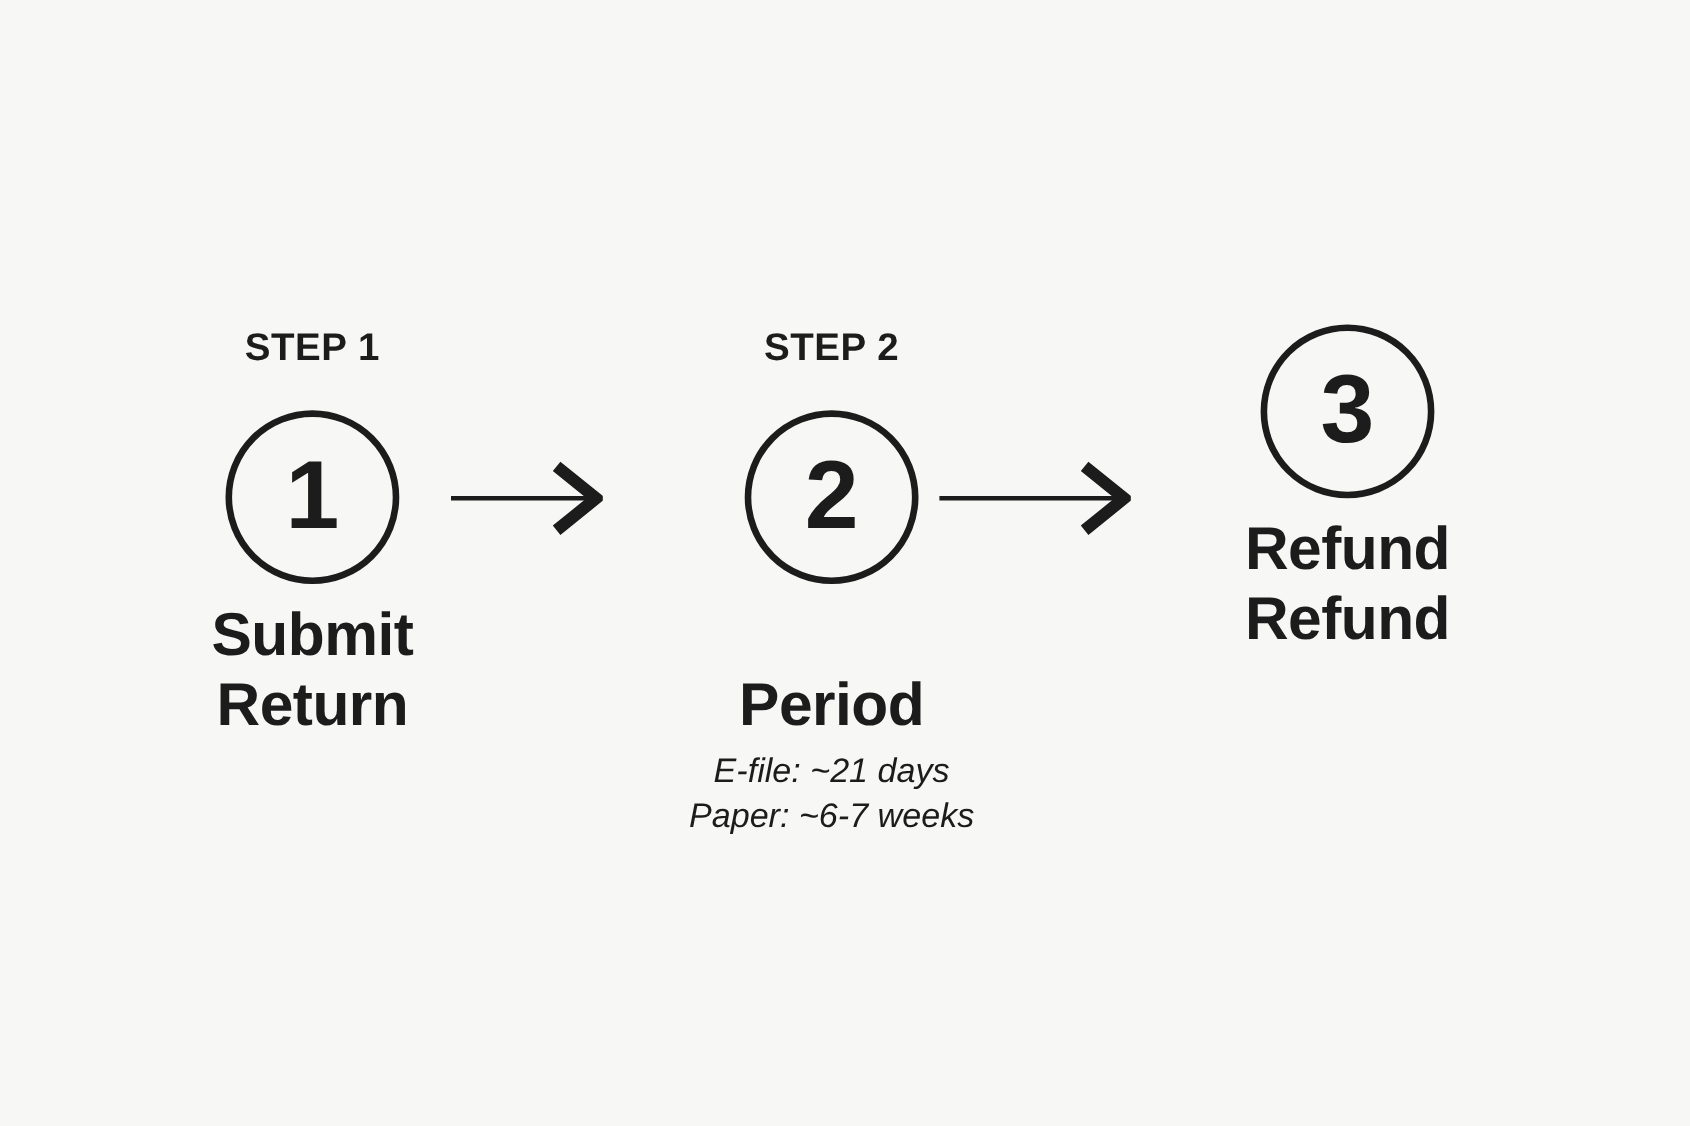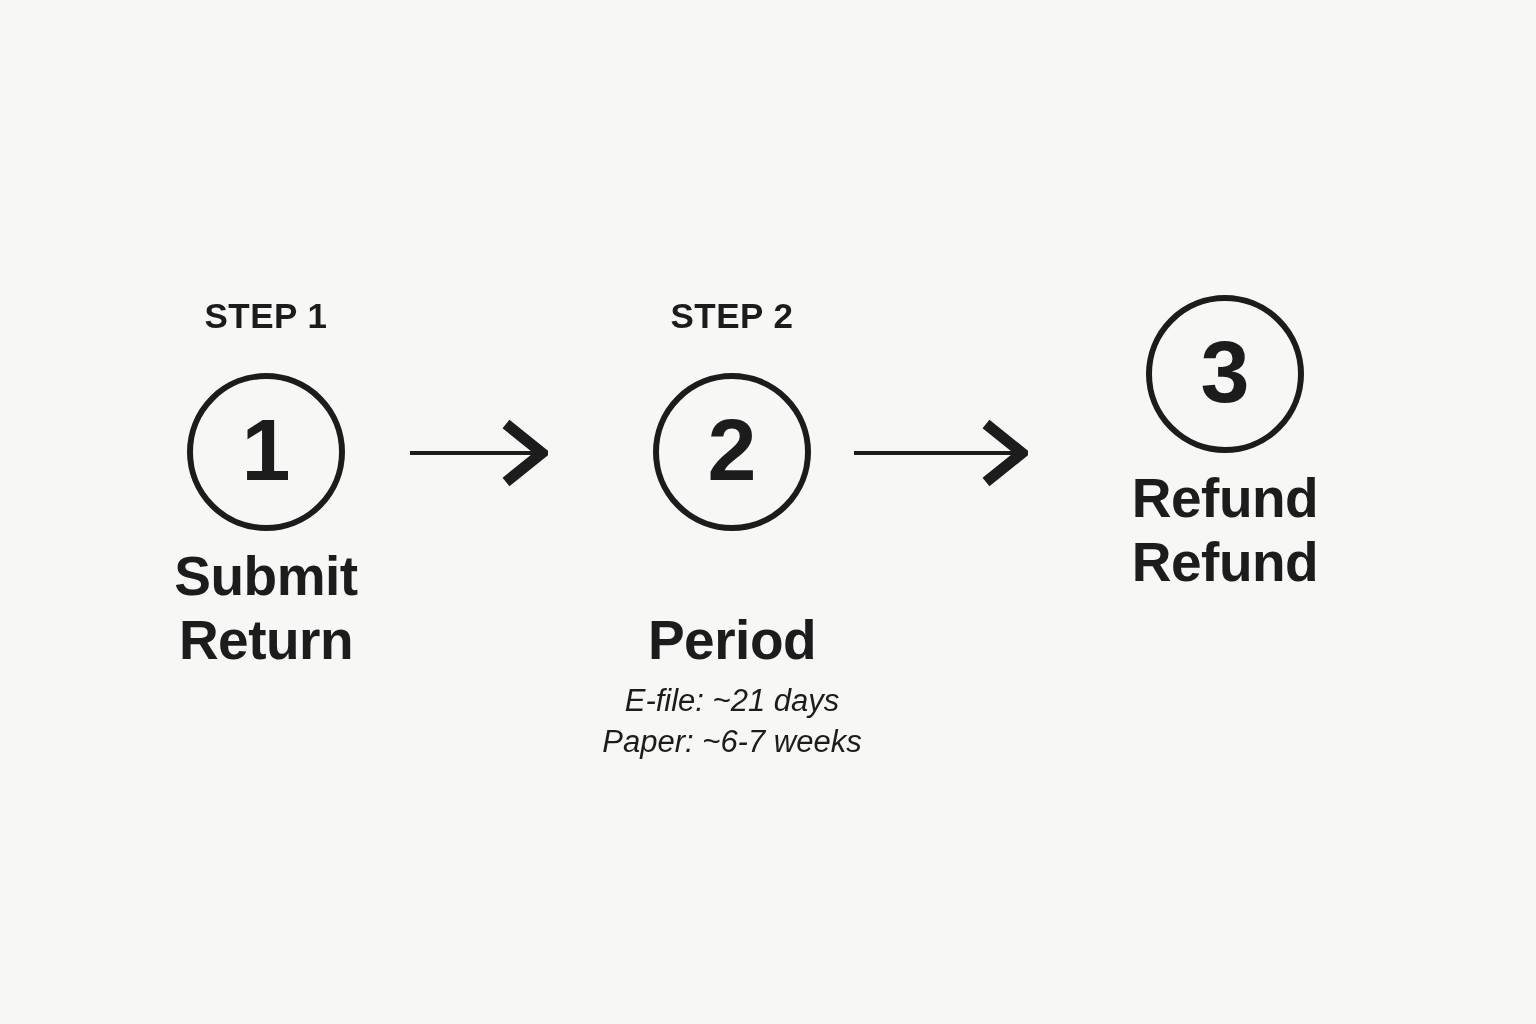--- a/index.html
+++ b/index.html
@@ -81,39 +81,39 @@
     stroke-linecap: butt;
     stroke-linejoin: miter;
     fill: none;
   }
 </style>
 </head>
 <body>
 
 <div class="canvas">
 
-  <div class="step" style="left:36px">
+  <div class="step" style="left:54px">
     <div class="step-label">STEP 1</div>
     <div class="circle">
       <span class="num">1</span>
     </div>
     <div class="title">
       <span>Submit</span><br>
       <span>Return</span>
     </div>
   </div>
 
   <div class="arrow" style="left:408px">
     <svg width="140" height="80" viewBox="0 0 140 80" aria-hidden="true">
       <line class="shaft" x1="2" y1="40" x2="128" y2="40"></line>
       <polyline class="head" points="98,11 134,40 98,69"></polyline>
     </svg>
   </div>
 
-  <div class="step" style="left:502px">
+  <div class="step" style="left:526px">
     <div class="step-label">STEP 2</div>
     <div class="circle">
       <span class="num">2</span>
     </div>
     <div class="title">
       <br>
       <span>Period</span>
     </div>
     <div class="details">
       <span>E-file: ~21 days</span><br>

